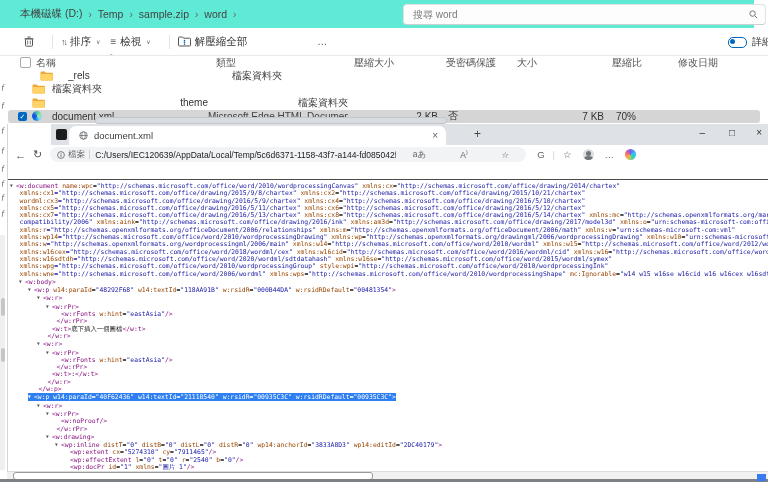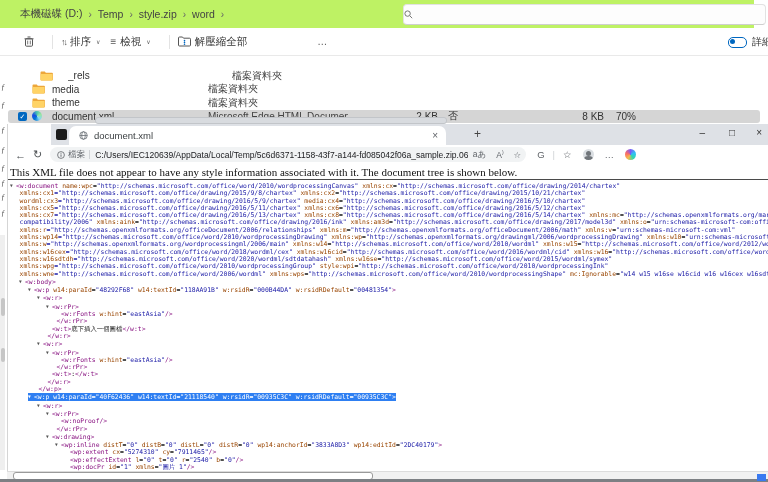--- a/index.html
+++ b/index.html
@@ -4,21 +4,21 @@
 <style>
   html,body{margin:0;padding:0}
   body{width:768px;height:482px;position:relative;overflow:hidden;background:#fff;
        font-family:"Liberation Sans",sans-serif;color:#333}
   
   .gutter-strip{position:absolute;left:0;top:235px;width:5px;height:235px;background:#efefef;z-index:60}
   .gutter-pill{position:absolute;left:1px;width:4px;border-radius:2px;background:#c6c6c6;z-index:61}
   .fglyph{position:absolute;left:1px;z-index:62;font:italic 8px "Liberation Serif",serif;color:#5a5a5a}
   
   .explorer{position:absolute;left:0;top:0;width:768px;height:124px;background:#fff;z-index:5}
-  .crumbbar{position:absolute;left:0;top:0;right:14px;height:28px;background:#bef264}
+  .crumbbar{position:absolute;left:0;top:0;right:14px;height:28px;background:#5eead4}
   .crumbs{position:absolute;left:20px;top:7px;display:flex;align-items:center;font-size:10.5px;color:#444}
   .crumbs .ci{margin-right:6px;white-space:nowrap;cursor:default}
   .crumbs .sep{margin-right:6px;color:#666;font-size:10px}
   .searchbox{position:absolute;left:403px;top:4px;width:361px;height:19px;border:1px solid #e2e2e2;
              border-bottom-color:#cfcfcf;border-radius:4px;background:#fdfdfd;display:flex;align-items:center}
   .searchbox .ph{font-size:10px;color:#7a7a7a;padding-left:9px;flex:1}
   .cmdbar{position:absolute;left:0;top:28px;right:0;height:27px;border-bottom:1px solid #e9e9e9;
           display:flex;align-items:center;font-size:10.5px;color:#333}
   .cmd{display:flex;align-items:center;gap:4px;margin-right:10px;white-space:nowrap}
   .vsep{width:1px;height:14px;background:#e3e3e3;margin:0 8px}
@@ -59,21 +59,21 @@
   .newtab{position:absolute;left:466px;top:3px;font-size:12px;color:#444}
   .wctl{position:absolute;top:3px;font-size:10px;color:#333}
   .addrbar{position:absolute;left:0;top:21px;right:0;height:19px;background:#fff;border-bottom:1px solid #e3e6e8;
            display:flex;align-items:center}
   .navic{color:#474b4e;font-size:11px;margin-left:7px}
   .urlpill{margin-left:8px;width:476px;height:15px;background:#f1f3f4;border-radius:8px;display:flex;
            align-items:center;font-size:8.5px;color:#202124;overflow:hidden}
   .urlpill .scheme{color:#5f6368;margin:0 4px 0 3px;white-space:nowrap}
   .urlpill .pdiv{width:1px;height:9px;background:#d0d3d6;margin-right:5px}
   .urlpill .url{flex:1;white-space:nowrap;overflow:hidden}
-  .pillic{color:#5f6368;font-size:8.5px;margin:0 5px;white-space:nowrap}
+  .pillic{color:#5f6368;font-size:8.5px;margin:0 17px;white-space:nowrap}
   .rowic{color:#5f6368;font-size:9.5px;margin-left:11px;white-space:nowrap}
   .avatar{width:11px;height:11px;border-radius:50%;background:#dadee2;margin-left:11px;position:relative;overflow:hidden}
   .avatar i{position:absolute;left:3px;top:2px;width:5px;height:5px;border-radius:50%;background:#70757a}
   .avatar b{position:absolute;left:1px;top:7px;width:9px;height:6px;border-radius:50%;background:#70757a}
   .copilot{width:11px;height:11px;border-radius:50%;margin-left:11px;
            background:conic-gradient(#7a5af8,#2cc3f4,#35d6a9,#f8b84a,#f86a6a,#7a5af8)}
   .content{position:absolute;left:0;top:40px;right:0;bottom:0;background:#fff}
   .xmlmsg{position:absolute;left:2px;top:2px;font:11px "Liberation Serif",serif;color:#111}
   .msgdiv{position:absolute;left:0;top:14.5px;right:0;height:1.5px;background:#4a4a4a}
   .xmlwrap{position:absolute;left:0;top:18px;right:0;bottom:11px;overflow:hidden;
@@ -95,26 +95,27 @@
 </head>
 <body>
 
 <div class="explorer">
   <div class="crumbbar">
     <div class="crumbs" id="crumbs">
         <span class="ci">本機磁碟 (D:)</span>
         <span class="sep">›</span>
         <span class="ci">Temp</span>
         <span class="sep">›</span>
-        <span class="ci">style.zip</span>
+        <span class="ci">sample.zip</span>
         <span class="sep">›</span>
         <span class="ci">word</span>
         <span class="sep">›</span>
       </div>
     <div class="searchbox">
+      <span class="ph">搜尋 word</span>
       <span style="margin-right:7px">
         <svg width="9" height="9" viewBox="0 0 9 9">
             <circle cx="3.6" cy="3.6" r="2.7" fill="none" stroke="#777" stroke-width="1"></circle>
             <line x1="5.8" y1="5.8" x2="8.2" y2="8.2" stroke="#777" stroke-width="1"></line>
           </svg>
       </span>
     </div>
   </div>
 
   <div class="cmdbar">
@@ -157,20 +158,31 @@
       <span class="ico-txt">…</span>
     </span>
     <div class="details-toggle">
       <span class="tgl">
           <i></i>
         </span>
       <span style="font-size:10px;color:#333">詳細資料</span>
     </div>
   </div>
 
+  <div class="hdrrow">
+    <span style="left:20px;top:1px" class="hcb"></span>
+    <span style="left:36px">名稱</span>
+    <span style="left:110px;top:-4px;color:#888;font-size:8px">ˆ</span>
+    <span style="left:216px">類型</span>
+    <span style="left:354px">壓縮大小</span>
+    <span style="left:446px">受密碼保護</span>
+    <span style="left:517px">大小</span>
+    <span style="left:612px">壓縮比</span>
+    <span style="left:678px">修改日期</span>
+  </div>
 
   <div class="rows" id="rows">
       <div class="xrow" style="top: 2px; gap: 8px;">
         <span class="c-check"></span>
         <span class="c-icon">
           <svg width="13" height="10" viewBox="0 0 13 10">
             <path d="M0.5 1.4 q0-0.9 0.9-0.9 h3.4 l1 1.2 h6.2 q0.9 0 0.9 0.9 V8.6 q0 0.9 -0.9 0.9 H1.4 q-0.9 0 -0.9 -0.9 z" fill="#eda73b"></path>
             <path d="M0.5 3 h12 v5.6 q0 0.9 -0.9 0.9 H1.4 q-0.9 0 -0.9 -0.9 z" fill="#ffd366"></path>
           </svg>
         </span>
@@ -183,29 +195,28 @@
         <span class="c-mod"></span>
       </div>
       <div class="xrow" style="top: 15.6px;">
         <span class="c-check"></span>
         <span class="c-icon">
           <svg width="13" height="10" viewBox="0 0 13 10">
             <path d="M0.5 1.4 q0-0.9 0.9-0.9 h3.4 l1 1.2 h6.2 q0.9 0 0.9 0.9 V8.6 q0 0.9 -0.9 0.9 H1.4 q-0.9 0 -0.9 -0.9 z" fill="#eda73b"></path>
             <path d="M0.5 3 h12 v5.6 q0 0.9 -0.9 0.9 H1.4 q-0.9 0 -0.9 -0.9 z" fill="#ffd366"></path>
           </svg>
         </span>
-        <span class="c-name">media</span>
         <span class="c-type">檔案資料夾</span>
         <span class="c-comp"></span>
         <span class="c-prot"></span>
         <span class="c-size"></span>
         <span class="c-ratio"></span>
         <span class="c-mod"></span>
       </div>
-      <div class="xrow" style="top: 29.2px;">
+      <div class="xrow" style="top: 29.2px; text-align: right;">
         <span class="c-check"></span>
         <span class="c-icon">
           <svg width="13" height="10" viewBox="0 0 13 10">
             <path d="M0.5 1.4 q0-0.9 0.9-0.9 h3.4 l1 1.2 h6.2 q0.9 0 0.9 0.9 V8.6 q0 0.9 -0.9 0.9 H1.4 q-0.9 0 -0.9 -0.9 z" fill="#eda73b"></path>
             <path d="M0.5 3 h12 v5.6 q0 0.9 -0.9 0.9 H1.4 q-0.9 0 -0.9 -0.9 z" fill="#ffd366"></path>
           </svg>
         </span>
         <span class="c-name">theme</span>
         <span class="c-type">檔案資料夾</span>
         <span class="c-comp"></span>
@@ -218,21 +229,21 @@
         <span class="c-check">
           <span class="cb">✓</span>
         </span>
         <span class="c-icon">
           <span class="edge-ic"></span>
         </span>
         <span class="c-name">document.xml</span>
         <span class="c-type">Microsoft Edge HTML Document</span>
         <span class="c-comp">2 KB</span>
         <span class="c-prot">否</span>
-        <span class="c-size">8 KB</span>
+        <span class="c-size">7 KB</span>
         <span class="c-ratio">70%</span>
       </div>
     </div>
   <div class="exp-scroll"></div>
 </div>
 
 <div class="browser">
   <div class="tabstrip">
     <div class="graybg"></div>
     <span class="tab-actions"></span>
@@ -276,26 +287,25 @@
     <span class="rowic" style="margin-left:8px">☆</span>
     <span class="avatar">
         <i></i>
         <b></b>
       </span>
     <span class="rowic">…</span>
     <span class="copilot"></span>
   </div>
 
   <div class="content">
-    <div class="xmlmsg">This XML file does not appear to have any style information associated with it. The document tree is shown below.</div>
     <div class="msgdiv"></div>
     <div class="xmlwrap" id="xmlwrap">
         <div class="xline" style="padding-left: 2px;"><span><span class="arr">▼</span><span class="tg">&lt;w:document</span> <span class="an">name:wpc</span>=<span class="av">"http://schemas.microsoft.com/office/word/2010/wordprocessingCanvas"</span> <span class="an">xmlns:cx</span>=<span class="av">"http://schemas.microsoft.com/office/drawing/2014/chartex"</span></span></div>
         <div class="xline" style="padding-left: 5.6px;"><span><span class="arr"> </span><span class="av"><span class="an">xmlns:cx1</span>=<span class="av">"</span>http://schemas.microsoft.com/office/drawing/2015/9/8/chartex"</span> <span class="an">xmlns:cx2</span>=<span class="av">"http://schemas.microsoft.com/office/drawing/2015/10/21/chartex"</span></span></div>
-        <div class="xline" style="padding-left: 5.6px;"><span><span class="arr"> </span><span class="av"><span class="an">wordml:cx3</span>=<span class="av">"</span>http://schemas.microsoft.com/office/drawing/2016/5/9/chartex"</span> <span class="an">media:cx4</span>=<span class="av">"http://schemas.microsoft.com/office/drawing/2016/5/10/chartex"</span></span></div>
+        <div class="xline" style="padding-left: 5.6px;"><span><span class="arr"> </span><span class="av"><span class="an">wordml:cx3</span>=<span class="av">"</span>http://schemas.microsoft.com/office/drawing/2016/5/9/chartex"</span> <span class="an">xmlns:cx4</span>=<span class="av">"http://schemas.microsoft.com/office/drawing/2016/5/10/chartex"</span></span></div>
         <div class="xline" style="padding-left: 5.6px;"><span><span class="arr"> </span><span class="av"><span class="an">xmlns:cx5</span>=<span class="av">"</span>http://schemas.microsoft.com/office/drawing/2016/5/11/chartex"</span> <span class="an">xmlns:cx6</span>=<span class="av">"http://schemas.microsoft.com/office/drawing/2016/5/12/chartex"</span></span></div>
         <div class="xline" style="padding-left: 5.6px;"><span><span class="arr"> </span><span class="av"><span class="an">xmlns:cx7</span>=<span class="av">"</span>http://schemas.microsoft.com/office/drawing/2016/5/13/chartex"</span> <span class="an">xmlns:cx8</span>=<span class="av">"http://schemas.microsoft.com/office/drawing/2016/5/14/chartex"</span> <span class="an">xmlns:mc</span>=<span class="av">"http://schemas.openxmlformats.org/markup-</span></span></div>
         <div class="xline" style="padding-left: 5.6px;"><span><span class="arr"> </span><span class="av">compatibility/2006"</span> <span class="an">xmlns:aink</span>=<span class="av">"http://schemas.microsoft.com/office/drawing/2016/ink"</span> <span class="an">xmlns:am3d</span>=<span class="av">"http://schemas.microsoft.com/office/drawing/2017/model3d"</span> <span class="an">xmlns:o</span>=<span class="av">"urn:schemas-microsoft-com:office:office"</span></span></div>
         <div class="xline" style="padding-left: 5.6px;"><span><span class="arr"> </span><span class="av"><span class="an">xmlns:r</span>=<span class="av">"</span>http://schemas.openxmlformats.org/officeDocument/2006/relationships"</span> <span class="an">xmlns:m</span>=<span class="av">"http://schemas.openxmlformats.org/officeDocument/2006/math"</span> <span class="an">xmlns:v</span>=<span class="av">"urn:schemas-microsoft-com:vml"</span></span></div>
         <div class="xline" style="padding-left: 5.6px;"><span><span class="arr"> </span><span class="av"><span class="an">xmlns:wp14</span>=<span class="av">"</span>http://schemas.microsoft.com/office/word/2010/wordprocessingDrawing"</span> <span class="an">xmlns:wp</span>=<span class="av">"http://schemas.openxmlformats.org/drawingml/2006/wordprocessingDrawing"</span> <span class="an">xmlns:w10</span>=<span class="av">"urn:schemas-microsoft-com:office:word"</span></span></div>
         <div class="xline" style="padding-left: 5.6px;"><span><span class="arr"> </span><span class="av"><span class="an">xmlns:w</span>=<span class="av">"</span>http://schemas.openxmlformats.org/wordprocessingml/2006/main"</span> <span class="an">xmlns:w14</span>=<span class="av">"http://schemas.microsoft.com/office/word/2010/wordml"</span> <span class="an">xmlns:w15</span>=<span class="av">"http://schemas.microsoft.com/office/word/2012/wordml"</span></span></div>
         <div class="xline" style="padding-left: 5.6px;"><span><span class="arr"> </span><span class="av"><span class="an">xmlns:w16cex</span>=<span class="av">"</span>http://schemas.microsoft.com/office/word/2018/wordml/cex"</span> <span class="an">xmlns:w16cid</span>=<span class="av">"http://schemas.microsoft.com/office/word/2016/wordml/cid"</span> <span class="an">xmlns:w16</span>=<span class="av">"http://schemas.microsoft.com/office/word/2018/wordml"</span></span></div>
         <div class="xline" style="padding-left: 5.6px;"><span><span class="arr"> </span><span class="av"><span class="an">xmlns:w16sdtdh</span>=<span class="av">"</span>http://schemas.microsoft.com/office/word/2020/wordml/sdtdatahash"</span> <span class="an">xmlns:w16se</span>=<span class="av">"http://schemas.microsoft.com/office/word/2015/wordml/symex"</span></span></div>
         <div class="xline" style="padding-left: 5.6px;"><span><span class="arr"> </span><span class="av"><span class="an">xmlns:wpg</span>=<span class="av">"</span>http://schemas.microsoft.com/office/word/2010/wordprocessingGroup"</span> <span class="an">style:wpi</span>=<span class="av">"http://schemas.microsoft.com/office/word/2010/wordprocessingInk"</span></span></div>
         <div class="xline" style="padding-left: 5.6px;"><span><span class="arr"> </span><span class="av"><span class="an">xmlns:wne</span>=<span class="av">"</span>http://schemas.microsoft.com/office/word/2006/wordml"</span> <span class="an">xmlns:wps</span>=<span class="av">"http://schemas.microsoft.com/office/word/2010/wordprocessingShape"</span> <span class="an">mc:Ignorable</span>=<span class="av">"w14 w15 w16se w16cid w16 w16cex w16sdtdh wp14"</span></span></div>

